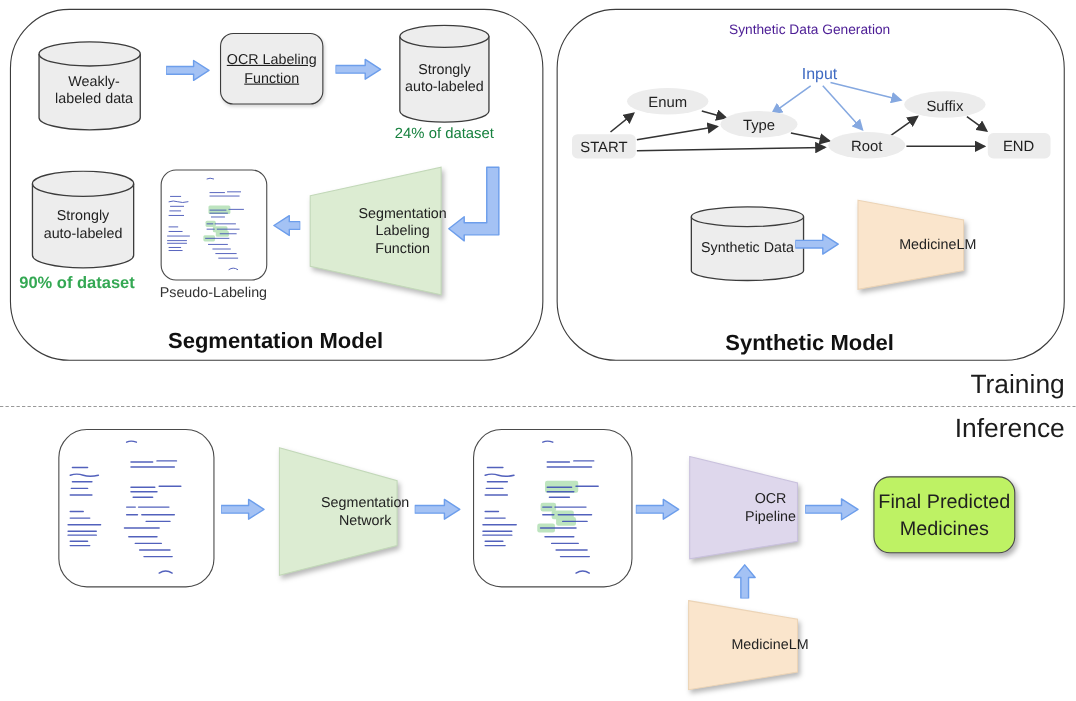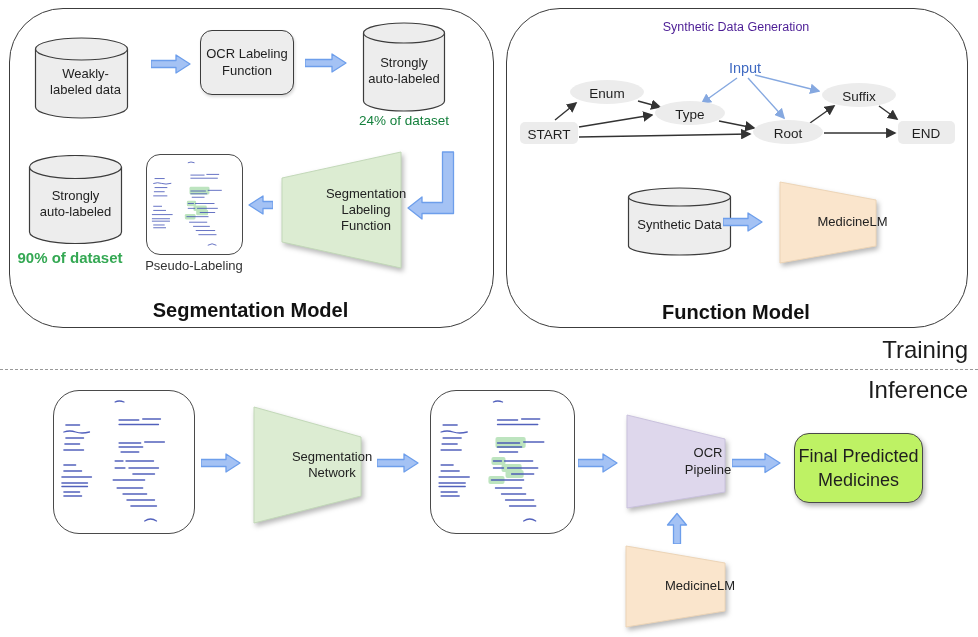--- a/index.html
+++ b/index.html
@@ -99,21 +99,21 @@
     <div class="cyl-lbl">
       <span>Weakly-</span>
       <span>labeled data</span>
     </div>
   </div>
 
   <svg class="abs arrow" style="left:151px;top:53px;" width="40" height="22">
     <polygon points="0,7.5 25,7.5 25,2 39,11 25,20 25,14.5 0,14.5"></polygon>
   </svg>
 
-  <div class="roundbox" style="left:200px;top:30px;width:92px;height:63px;">
+  <div class="roundbox" style="left:200px;top:30px;width:92px;height:63px;text-decoration:underline;">
     <span>OCR Labeling</span>
     <span>Function</span>
   </div>
 
   <svg class="abs arrow" style="left:305px;top:52px;" width="42" height="22">
     <polygon points="0,7.5 27,7.5 27,2 41,11 27,20 27,14.5 0,14.5"></polygon>
   </svg>
 
   <div class="abs" style="left:362px;top:22px;width:84px;height:90px;">
     <svg width="84" height="90" viewBox="0 0 84 90">
@@ -160,21 +160,21 @@
     </svg>
     <div class="cyl-lbl">
       <span>Strongly</span>
       <span>auto-labeled</span>
     </div>
   </div>
   <div class="pct-green" style="left:14px;top:249px;width:112px;">90% of dataset</div>
 
   <div class="panel" style="left:506px;top:8px;width:460px;height:318px;"></div>
   <div class="panel-subtitle" style="left:506px;top:20px;width:460px;">Synthetic Data Generation</div>
-  <div class="panel-title" style="left:506px;top:301px;width:460px;">Function Model</div>
+  <div class="panel-title" style="left:506px;top:301px;width:460px;">Synthetic Model</div>
 
   <svg class="abs" style="left:505px;top:50px;" width="460" height="105" viewBox="0 0 460 105">
 
     <g stroke="#333" stroke-width="1.4" fill="none" marker-end="url(#mk-black)">
       <line x1="50" y1="70" x2="71" y2="53"></line>
       <line x1="74" y1="77" x2="147" y2="65"></line>
       <line x1="74" y1="87" x2="245" y2="84"></line>
       <line x1="133" y1="51" x2="155" y2="57"></line>
       <line x1="214" y1="71" x2="249" y2="78"></line>
       <line x1="305" y1="73" x2="329" y2="56"></line>
@@ -259,21 +259,21 @@
     <svg width="141" height="140" viewBox="0 0 140 140" preserveAspectRatio="none">
       <use href="#hwhl"></use>
         <use href="#hwlines"></use>
     </svg>
   </div>
 
   <svg class="abs arrow" style="left:578px;top:452px;" width="40" height="22">
     <polygon points="0,7.5 25,7.5 25,2 39,11 25,20 25,14.5 0,14.5"></polygon>
   </svg>
 
-  <div class="trap" style="left:626px;top:414px;width:101px;height:95px;padding-left:15px;">
+  <div class="trap" style="left:626px;top:414px;width:101px;height:95px;">
     <svg width="101" height="95" viewBox="0 0 101 95">
       <polygon points="1,1 99,25 99,78 1,94" fill="#ded7ec" stroke="#c9c1dd" stroke-width="1"></polygon>
     </svg>
     <div class="lbl" style="inset:0;">
       <span>OCR Pipeline</span>
     </div>
   </div>
 
   <svg class="abs arrow" style="left:732px;top:451px;" width="50" height="24">
     <polygon points="0,8.5 33,8.5 33,2.5 48,12 33,21.5 33,15.5 0,15.5"></polygon>

